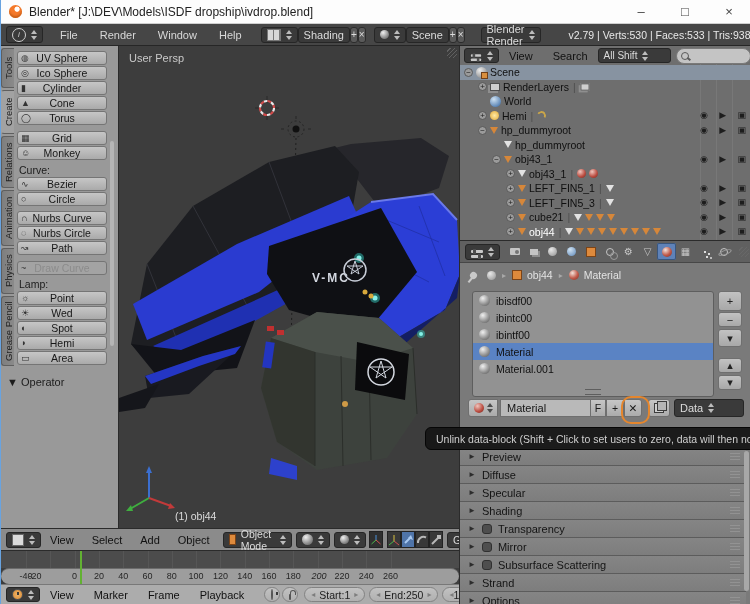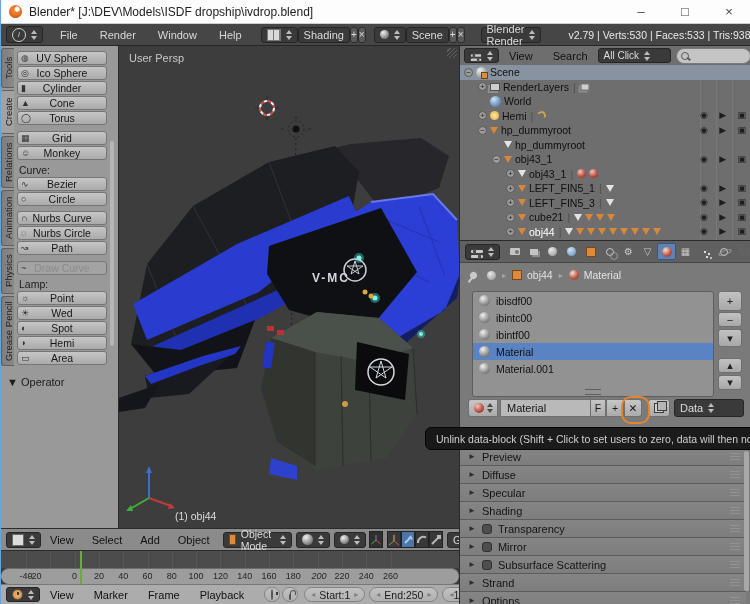--- a/index.html
+++ b/index.html
@@ -558,21 +558,21 @@
       <span class="dpill" style="margin-left:4px;height:15px">
         <span class="ic-props" style="transform:scale(.85)"></span>
         <span class="ud">
             <i class="up"></i>
             <i class="dn"></i>
           </span>
       </span>
       <span class="menu-item" style="color:#111;padding:0 10px">View</span>
       <span class="menu-item" style="color:#111;padding:0 10px">Search</span>
       <span class="dpill" style="width:78px;height:15px">
-        <span style="font-size:10px">All Click</span>
+        <span style="font-size:10px">All Shift</span>
         <span class="ud">
             <i class="up"></i>
             <i class="dn"></i>
           </span>
       </span>
       <span class="search-pill" style="margin-left:5px">
         <span class="ic-mag"></span>
       </span>
     </div>
     <div class="colline" style="right:18px"></div>

